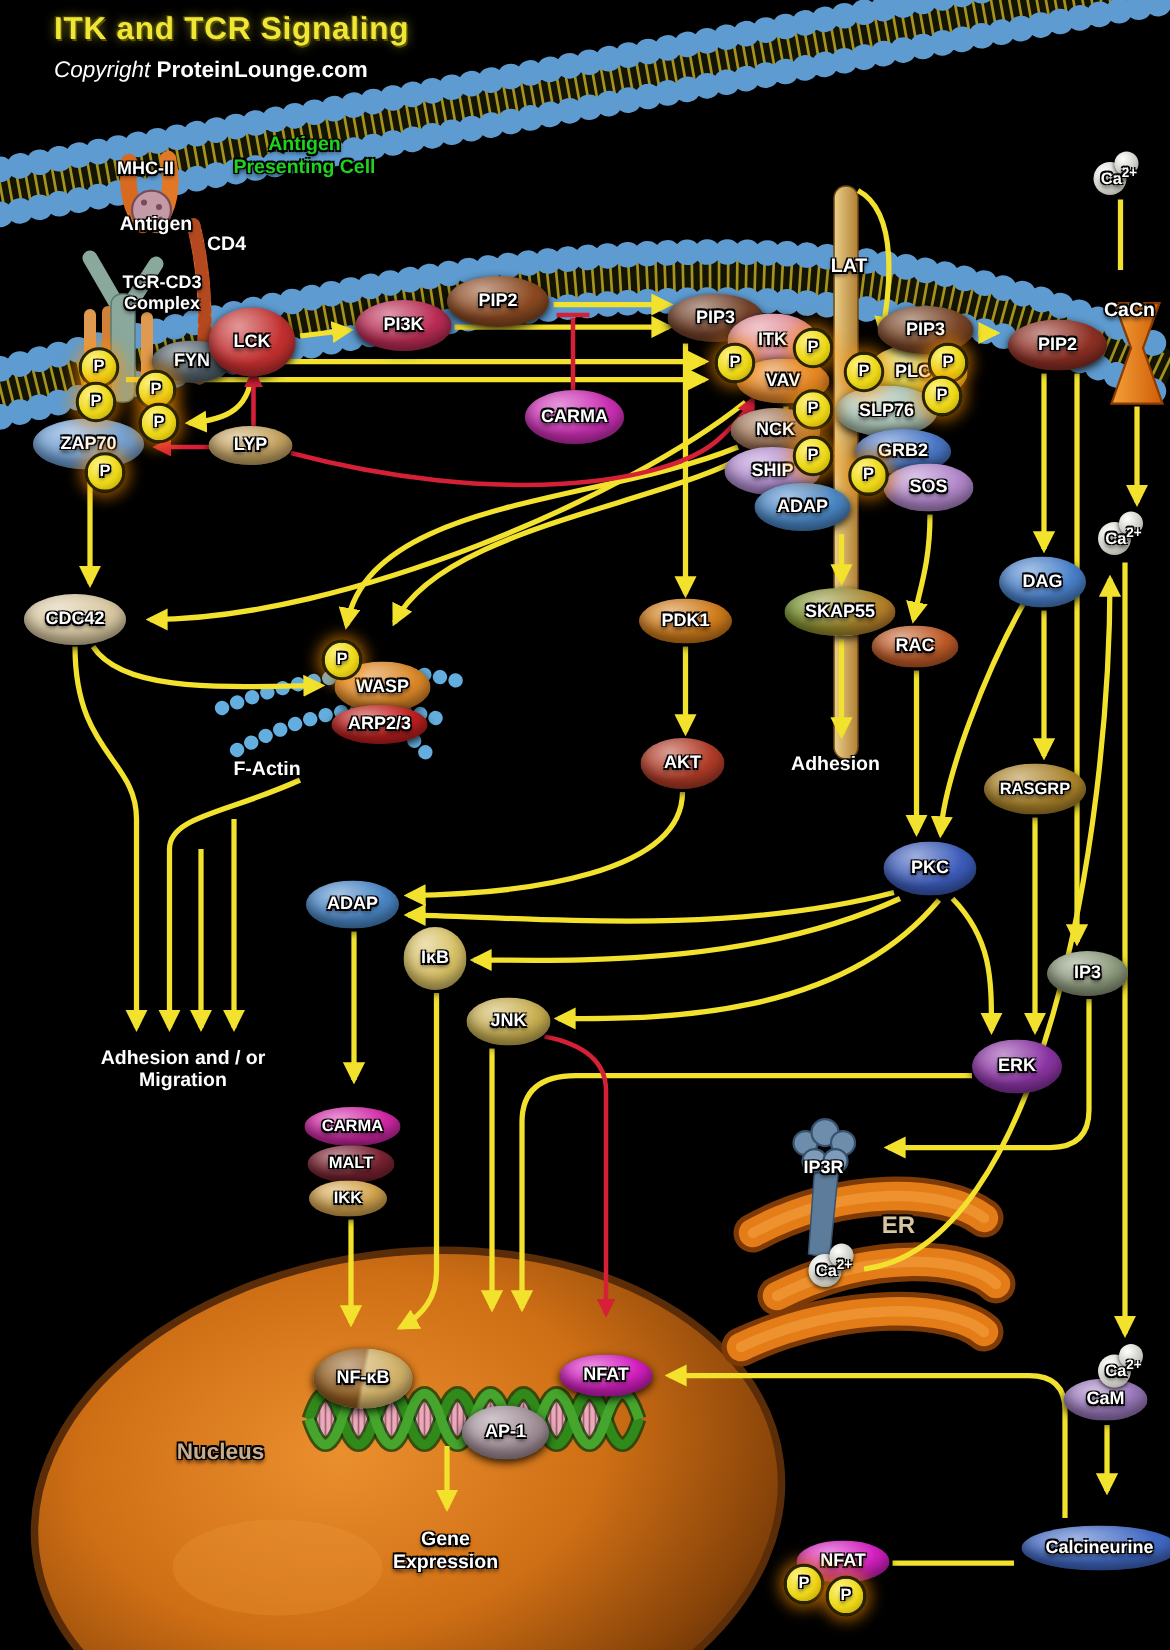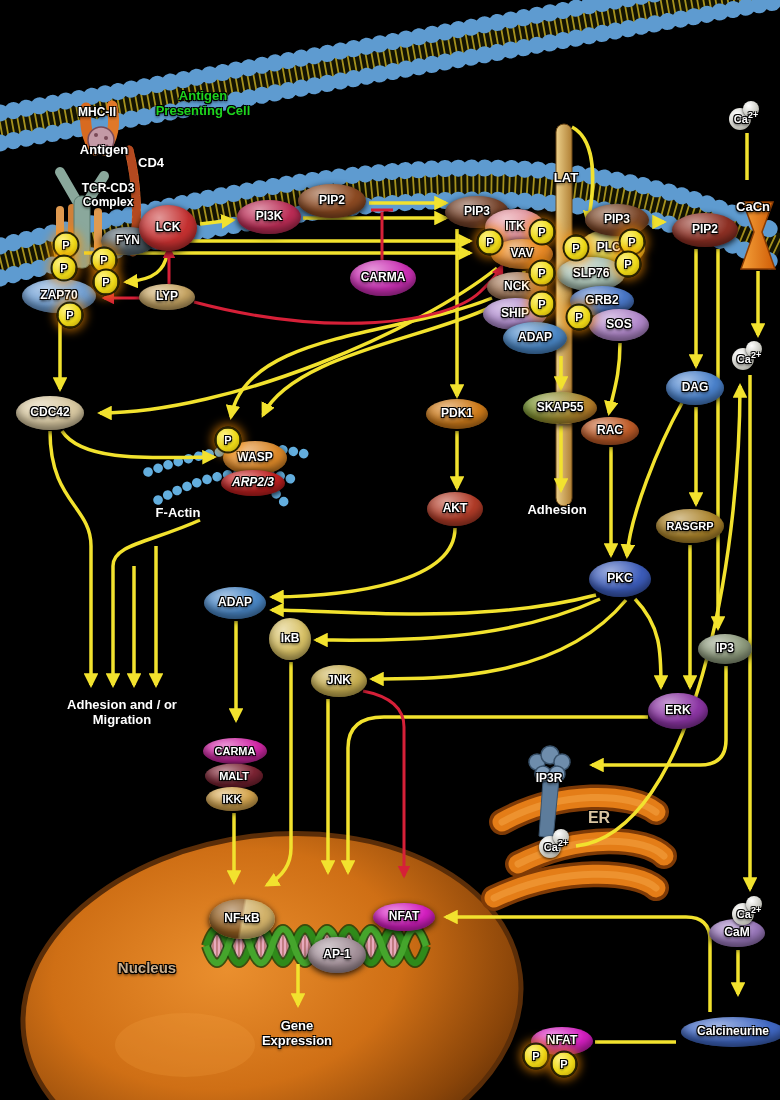--- a/index.html
+++ b/index.html
@@ -230,20 +230,24 @@
         <path d="M200,520 C152,542 113,544 113,566" fill="none" stroke="#f2e22e" stroke-width="3.5"></path>
         <path d="M382,260 V212" fill="none" stroke="#d62038" stroke-width="3"></path>
         <path d="M371,210 H393" fill="none" stroke="#d62038" stroke-width="3"></path>
         <path d="M142,298 H104" fill="none" stroke="#d62038" stroke-width="3" marker-end="url(#ah-r)"></path>
         <path d="M169,284 V248" fill="none" stroke="#d62038" stroke-width="3" marker-end="url(#ah-r)"></path>
         <path d="M194,302 C330,338 446,324 480,292 C494,279 499,272 502,266" fill="none" stroke="#d62038" stroke-width="3" marker-end="url(#ah-r)"></path>
         <path d="M363,691 Q404,699 404,727 V876" fill="none" stroke="#d62038" stroke-width="3" marker-end="url(#ah-r)"></path>
       </g>
   </svg>
 
+  <div class="hdr">
+    <div class="title">ITK and TCR Signaling</div>
+    <div class="copy"><span class="ital">Copyright</span> <span class="brand">ProteinLounge.com</span></div>
+  </div>
 
   <div id="nodes">
       <div class="node text" style="left: 203px; top: 104px;">
         <span class="olabel" style="font-size: 13px; color: rgb(30, 212, 30);">Antigen
 Presenting Cell</span>
       </div>
       <div class="node text" style="left: 97px; top: 113px;">
         <span class="olabel" style="font-size: 12px;">MHC-II</span>
       </div>
       <div class="node text" style="left: 104px; top: 150px;">
@@ -344,21 +348,21 @@
       </div>
       <div class="node oval" style="left: 695px; top: 388px; width: 58px; height: 34px; background: radial-gradient(at 35% 28%, rgba(255, 255, 255, 0.5), rgba(255, 255, 255, 0) 55%), rgb(74, 130, 204);">
         <span class="olabel" style="font-size: 12px;">DAG</span>
       </div>
       <div class="node oval" style="left: 50px; top: 413px; width: 68px; height: 34px; background: radial-gradient(at 35% 28%, rgba(255, 255, 255, 0.5), rgba(255, 255, 255, 0) 55%), rgb(217, 201, 162);">
         <span class="olabel" style="font-size: 12px;">CDC42</span>
       </div>
       <div class="node oval" style="left: 255px; top: 458px; width: 64px; height: 34px; background: radial-gradient(at 35% 28%, rgba(255, 255, 255, 0.5), rgba(255, 255, 255, 0) 55%), rgb(220, 136, 40);">
         <span class="olabel" style="font-size: 12px;">WASP</span>
       </div>
-      <div class="node oval" style="left: 253px; top: 483px; width: 64px; height: 26px; background: radial-gradient(at 35% 28%, rgba(255, 255, 255, 0.5), rgba(255, 255, 255, 0) 55%), rgb(195, 32, 32); font-style: italic;">
+      <div class="node oval" style="left: 253px; top: 483px; width: 64px; height: 26px; background: radial-gradient(at 35% 28%, rgba(255, 255, 255, 0.5), rgba(255, 255, 255, 0) 55%), rgb(195, 32, 32);">
         <span class="olabel" style="font-size: 12px;">ARP2/3</span>
       </div>
       <div class="node oval" style="left: 457px; top: 414px; width: 62px; height: 30px; background: radial-gradient(at 35% 28%, rgba(255, 255, 255, 0.5), rgba(255, 255, 255, 0) 55%), rgb(208, 124, 26);">
         <span class="olabel" style="font-size: 12px;">PDK1</span>
       </div>
       <div class="node oval" style="left: 560px; top: 408px; width: 74px; height: 32px; background: radial-gradient(at 35% 28%, rgba(255, 255, 255, 0.5), rgba(255, 255, 255, 0) 55%), linear-gradient(115deg, rgb(111, 154, 52), rgb(200, 124, 40));">
         <span class="olabel" style="font-size: 12px;">SKAP55</span>
       </div>
       <div class="node oval" style="left: 610px; top: 431px; width: 58px; height: 28px; background: radial-gradient(at 35% 28%, rgba(255, 255, 255, 0.5), rgba(255, 255, 255, 0) 55%), rgb(192, 92, 40);">
         <span class="olabel" style="font-size: 12px;">RAC</span>

